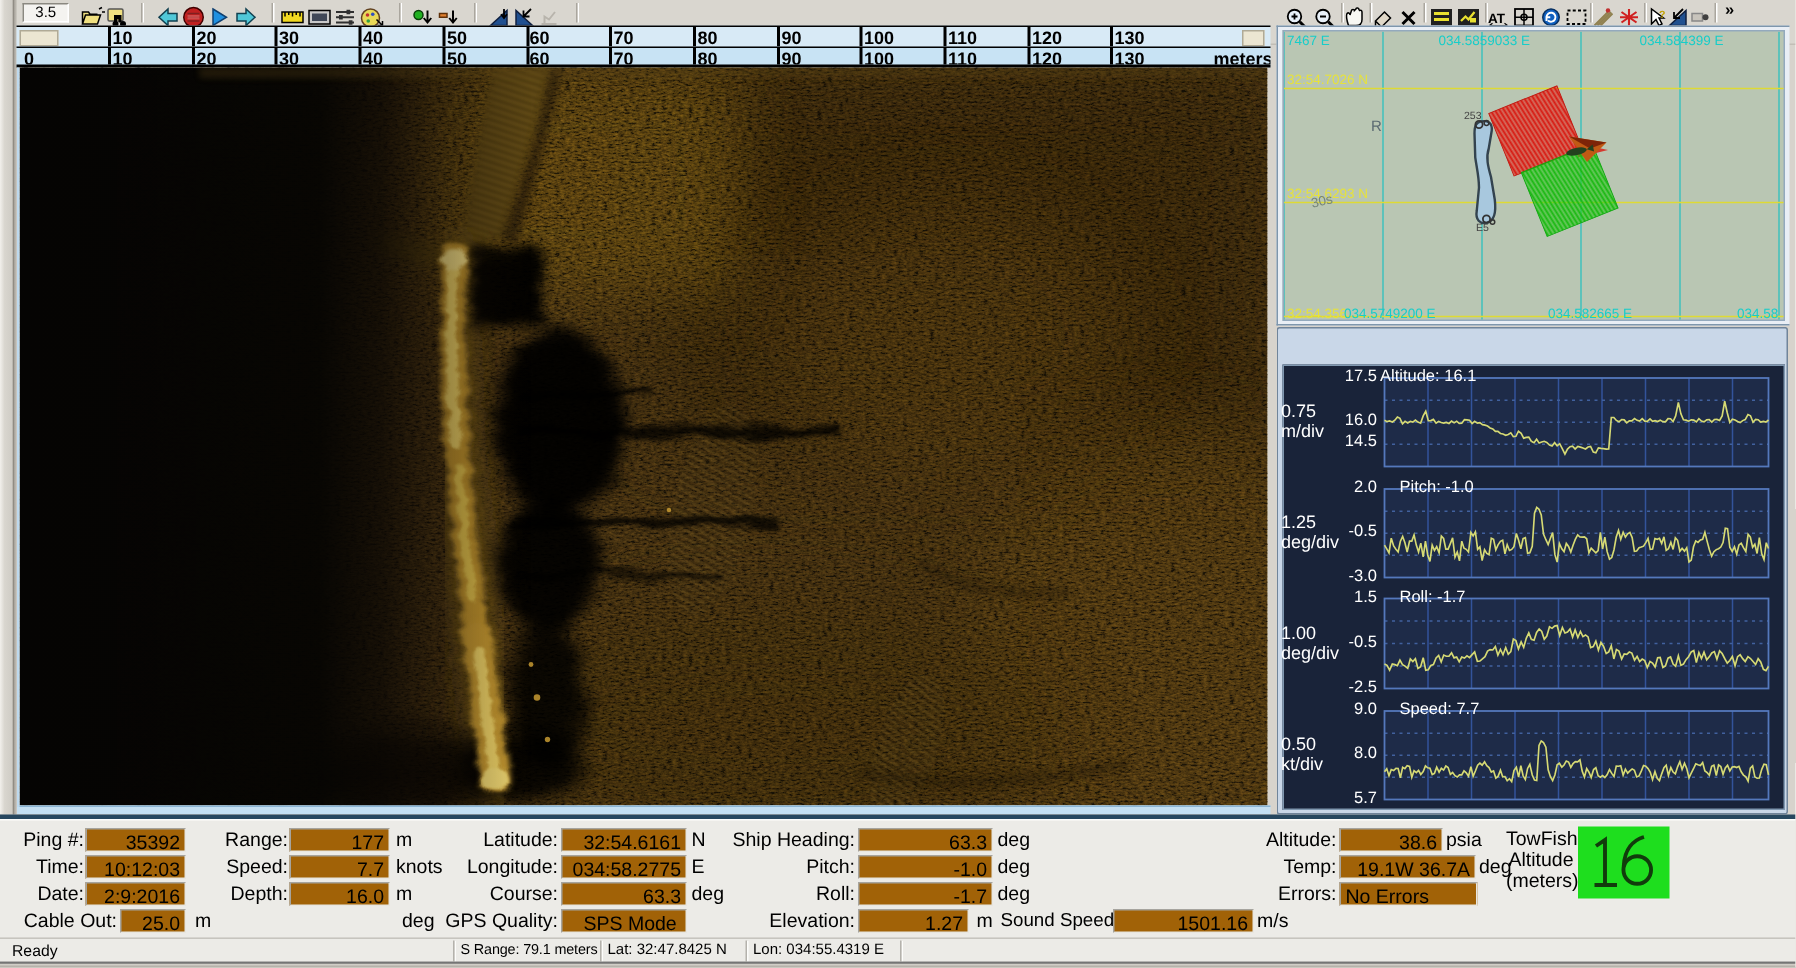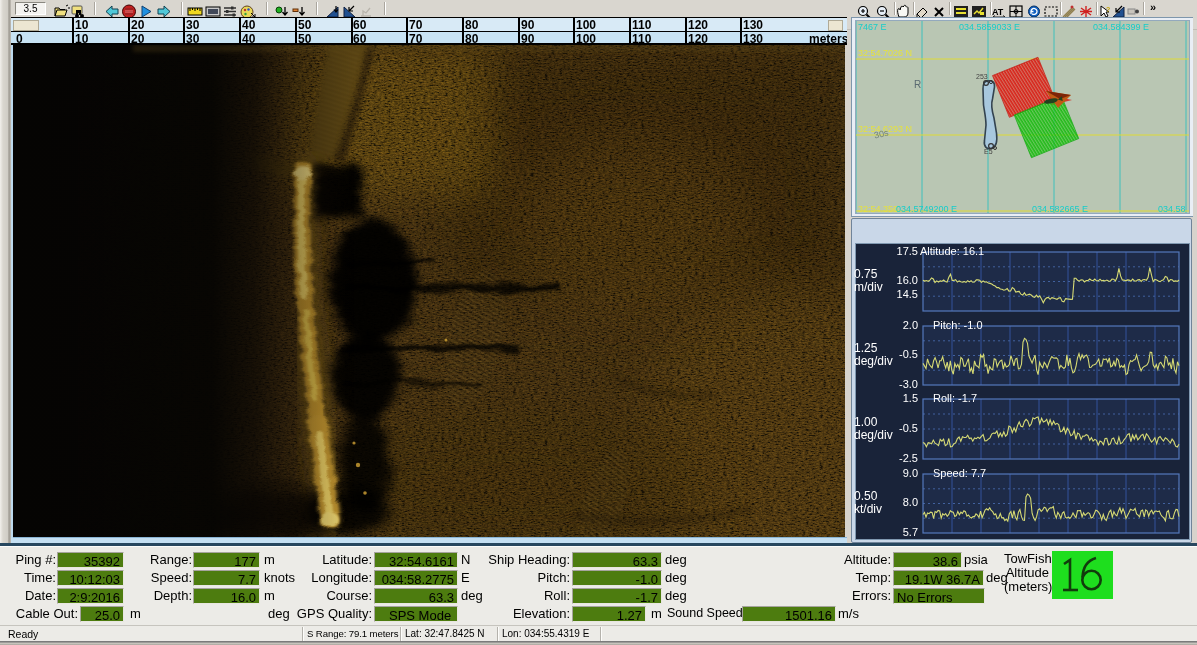--- a/index.html
+++ b/index.html
@@ -30,21 +30,21 @@
 #sensor{left:851px;top:218px;width:341px;height:325px;background:#c9d7e8;border:1px solid #70849a;border-radius:2px}
 #stitle{position:absolute;left:2px;top:2px;width:337px;height:21px;background:linear-gradient(#fafcfe,#e3ecf5 45%,#cfdcea 50%,#d8e3ef);font-size:11px;color:#111;line-height:21px}
 #scontent{position:absolute;left:3px;top:24px;width:335px;height:297px;background:#192339;border:1px solid #8098b0}
 .sbtn{position:absolute;top:3px;width:21px;height:15px;border:1px solid #8ea4b8;border-radius:3px;background:linear-gradient(#fdfeff,#e8eff6 45%,#d2dfec 50%,#dfe9f2);color:#33414e;text-align:center;line-height:13px;font-size:9px}
 .divlab{position:absolute;width:62px;font-size:12px;color:#fff;line-height:13px}
 .ylabel{position:absolute;width:46px;text-align:right;font-size:11px;color:#fff}
 .hdr{position:absolute;font-size:11px;color:#fff}
 
 #panel{left:0;top:546px;width:1197px;height:79px;background:#ecebe7;border-top:1px solid #fdfdfb;font-size:13px;color:#000}
 .plab{position:absolute;text-align:right;white-space:nowrap}
-.pbox{position:absolute;height:16px;background:#4d7c0f;border:1px solid;border-color:#a6a49e #e8e6e0 #e8e6e0 #a6a49e;font-size:13px;white-space:nowrap}
+.pbox{position:absolute;height:16px;background:#a16207;border:1px solid;border-color:#a6a49e #e8e6e0 #e8e6e0 #a6a49e;font-size:13px;white-space:nowrap}
 .pbox span{position:absolute;right:3px;top:1px}
 .punit{position:absolute;white-space:nowrap}
 #green16{position:absolute;left:1052px;top:4px;width:61px;height:48px;background:#1ede1e}
 
 #status{left:0;top:625px;width:1197px;height:16px;background:#ecebe7;border-top:1px solid #c6c4be;font-size:10.5px;color:#000}
 .scell{position:absolute;top:1px;height:14px;border-left:1px solid #b4b2ac;box-shadow:inset 1px 0 0 #fdfdfb;padding-left:4px;line-height:14px;font-size:10px;white-space:nowrap;overflow:hidden}
 #bottomedge{left:0;top:641px;width:1197px;height:4px;background:linear-gradient(#8a8a8a,#6a6a6a 1px,#d0cdc6 2px,#a8a49c)}
 </style></head><body>
 <div class="abs" id="toolbar">
     <div style="position:absolute;left:2px;top:2px;width:3px;height:12px;border:1px solid;border-color:#fff #908c84 #908c84 #fff"></div>

